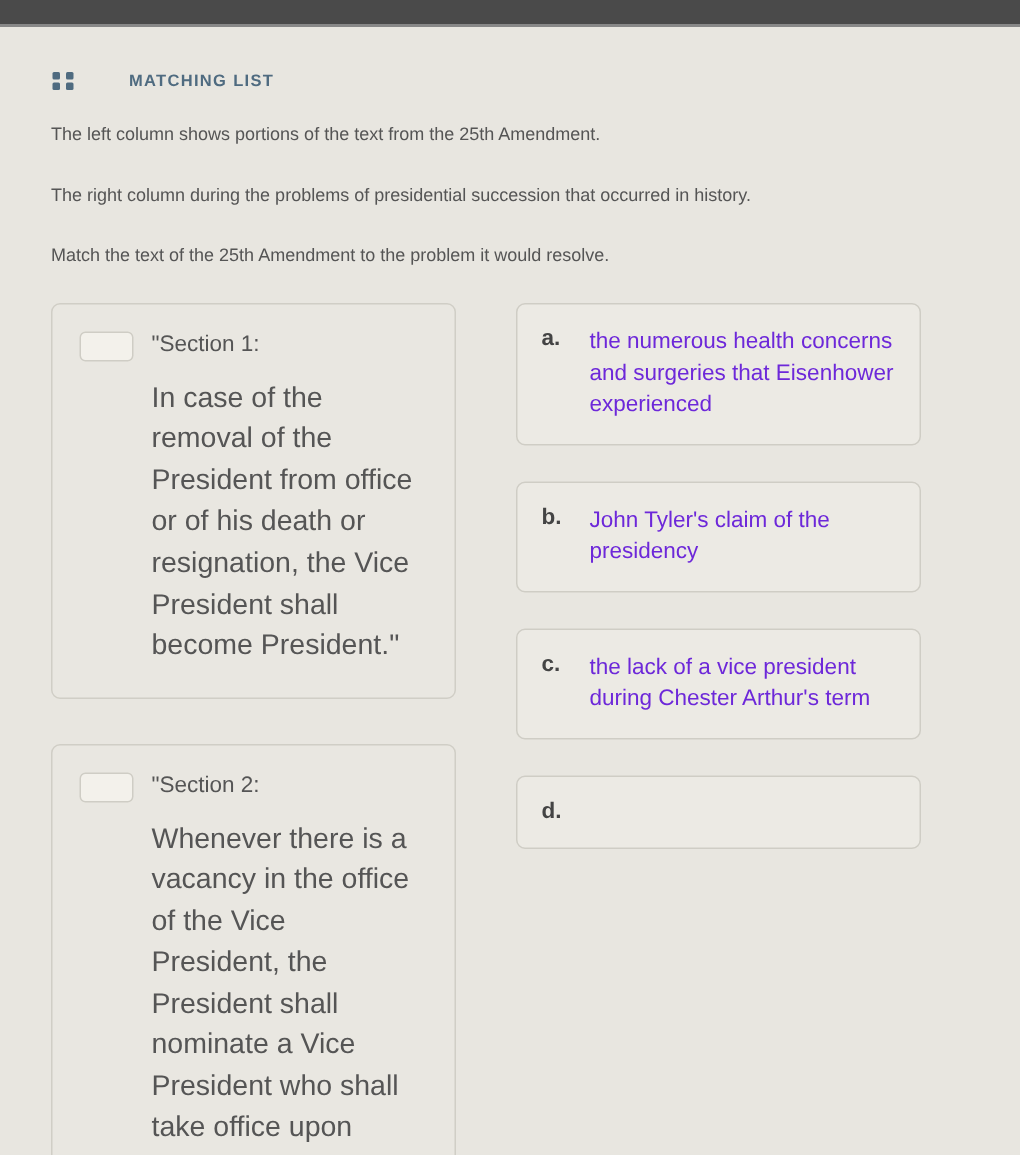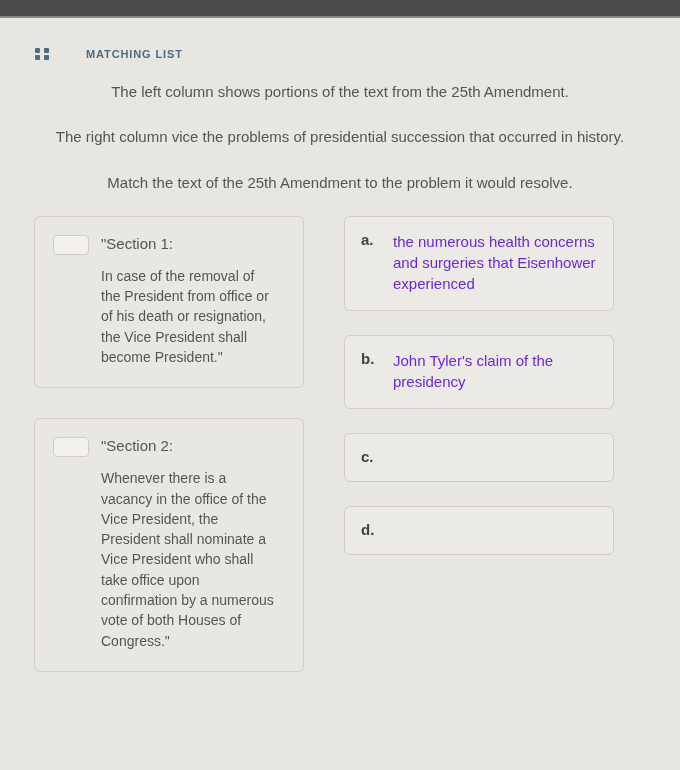--- a/index.html
+++ b/index.html
@@ -34,23 +34,22 @@
     }
     .badge-text {
       color: #4f6b80;
       font-weight: 700;
       font-size: 11px;
       letter-spacing: 0.08em;
       padding-left: 30px;
     }
     .intro {
       color: #555;
-      font-size: 15px;
+      font-size: 12px;
       line-height: 1.55;
-      text-align: center;
     }
     .intro p { margin-bottom: 22px; }
     .columns {
       display: flex;
       gap: 40px;
       margin-top: 10px;
     }
     .col-left, .col-right {
       display: flex;
       flex-direction: column;
@@ -80,21 +79,21 @@
       align-items: flex-start;
     }
     .card-left-title {
       color: #555;
       font-size: 15px;
       font-weight: 400;
       margin-bottom: 14px;
     }
     .card-left-body {
       color: #555;
-      font-size: 14px;
+      font-size: 19px;
       line-height: 1.45;
       padding-left: 48px;
       padding-right: 10px;
     }
     .card-right {
       border: 1px solid #cfcdc5;
       border-radius: 6px;
       background: #eceae4;
       padding: 14px 16px 16px 16px;
       display: flex;
@@ -127,21 +126,21 @@
         <rect x="10" y="2" width="5" height="5" rx="1" fill="#4f6b80"></rect>
         <rect x="1" y="9" width="5" height="5" rx="1" fill="#4f6b80"></rect>
         <rect x="10" y="9" width="5" height="5" rx="1" fill="#4f6b80"></rect>
       </svg>
     </span>
     <span class="badge-text">MATCHING LIST</span>
   </div>
 
   <div class="intro">
     <p>The left column shows portions of the text from the 25th Amendment.</p>
-    <p>The right column vice the problems of presidential succession that occurred in history.</p>
+    <p>The right column during the problems of presidential succession that occurred in history.</p>
     <p>Match the text of the 25th Amendment to the problem it would resolve.</p>
   </div>
 
   <div class="columns">
 
     <div class="col-left">
 
       <div class="card-left">
         <div class="card-left-head">
           <span class="drop-slot"></span>
@@ -167,20 +166,21 @@
         <span class="opt-text">the numerous health concerns and surgeries that Eisenhower experienced</span>
       </div>
 
       <div class="card-right">
         <span class="opt-letter">b.</span>
         <span class="opt-text">John Tyler's claim of the presidency</span>
       </div>
 
       <div class="card-right">
         <span class="opt-letter">c.</span>
+        <span class="opt-text">the lack of a vice president during Chester Arthur's term</span>
       </div>
 
       <div class="card-right">
         <span class="opt-letter">d.</span>
       </div>
 
     </div>
 
   </div>
 </div>

